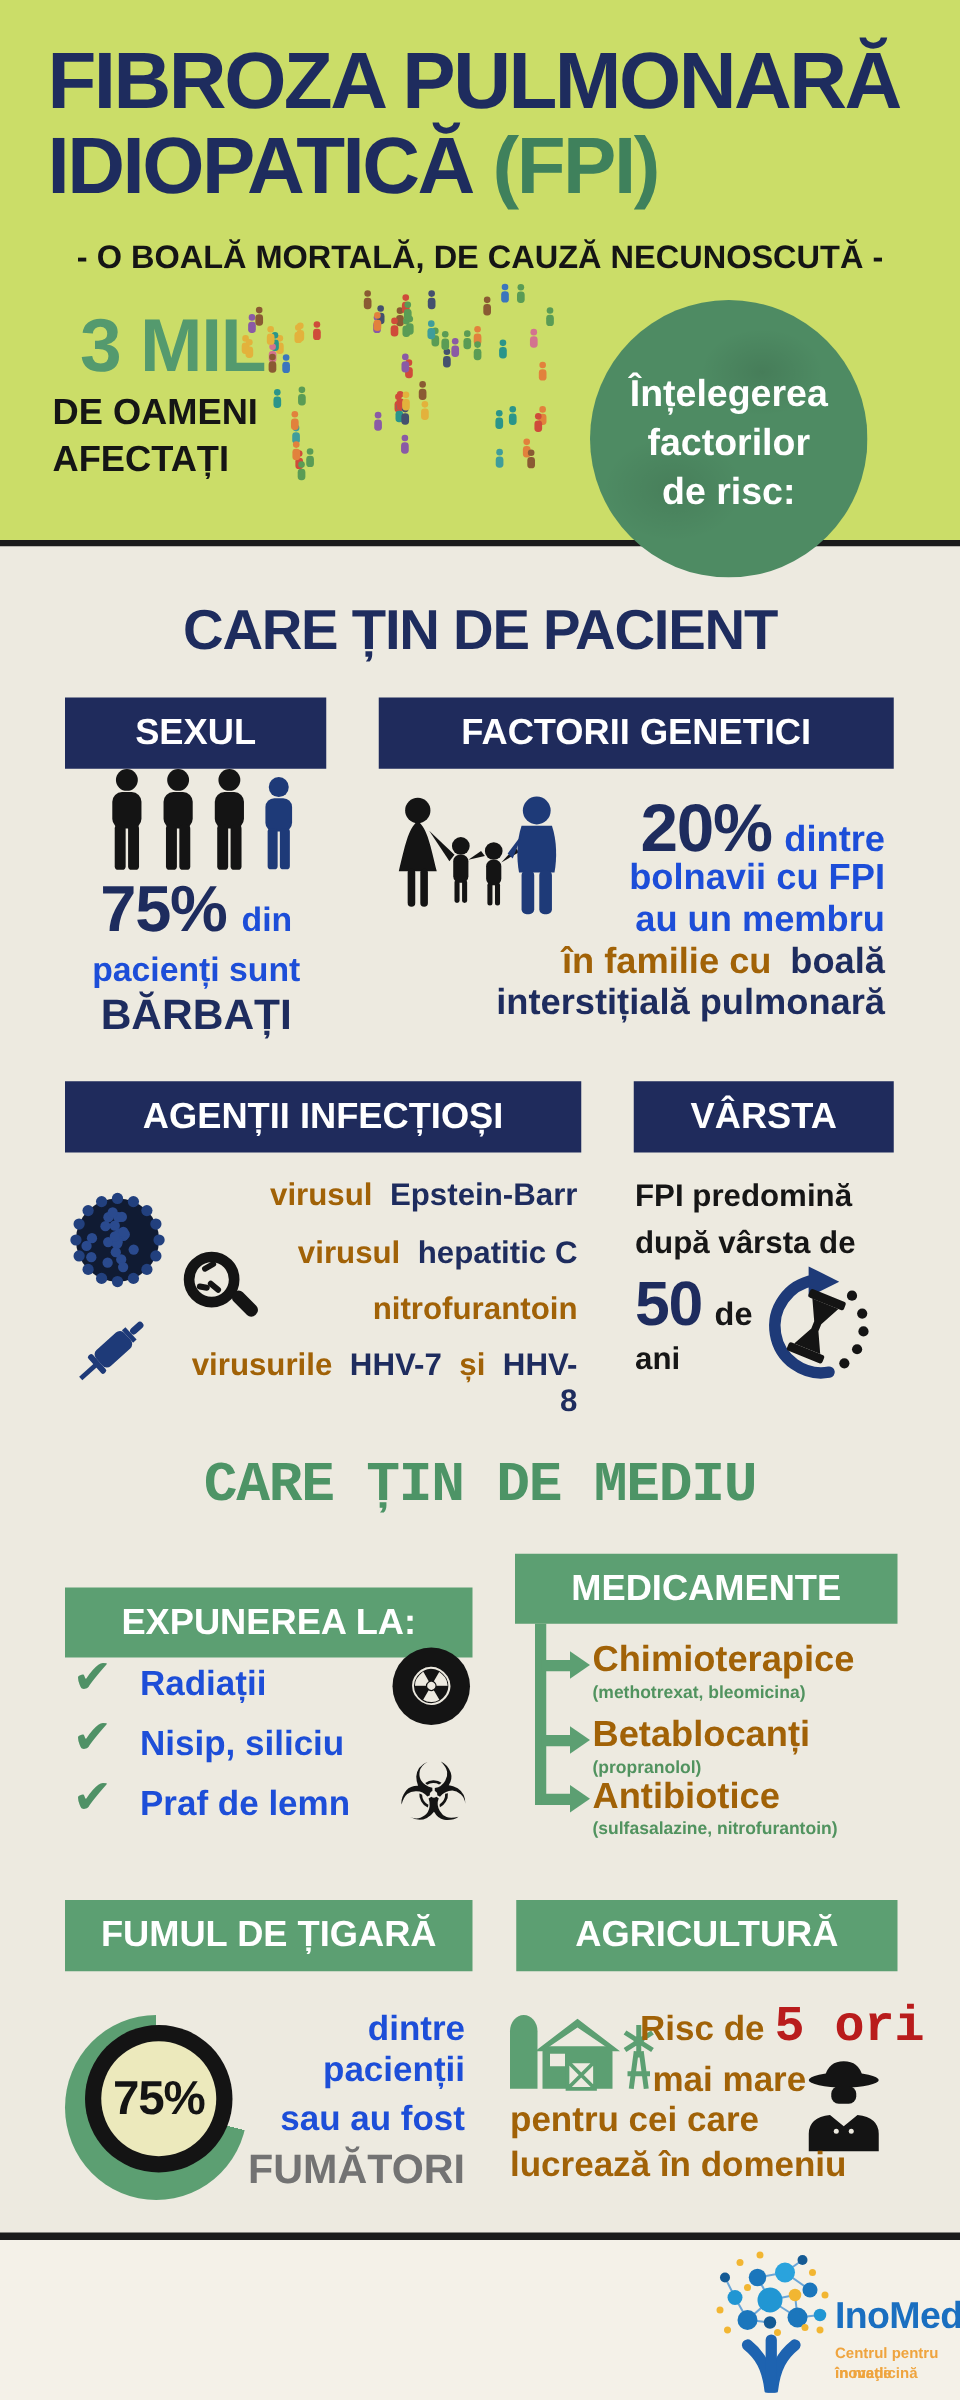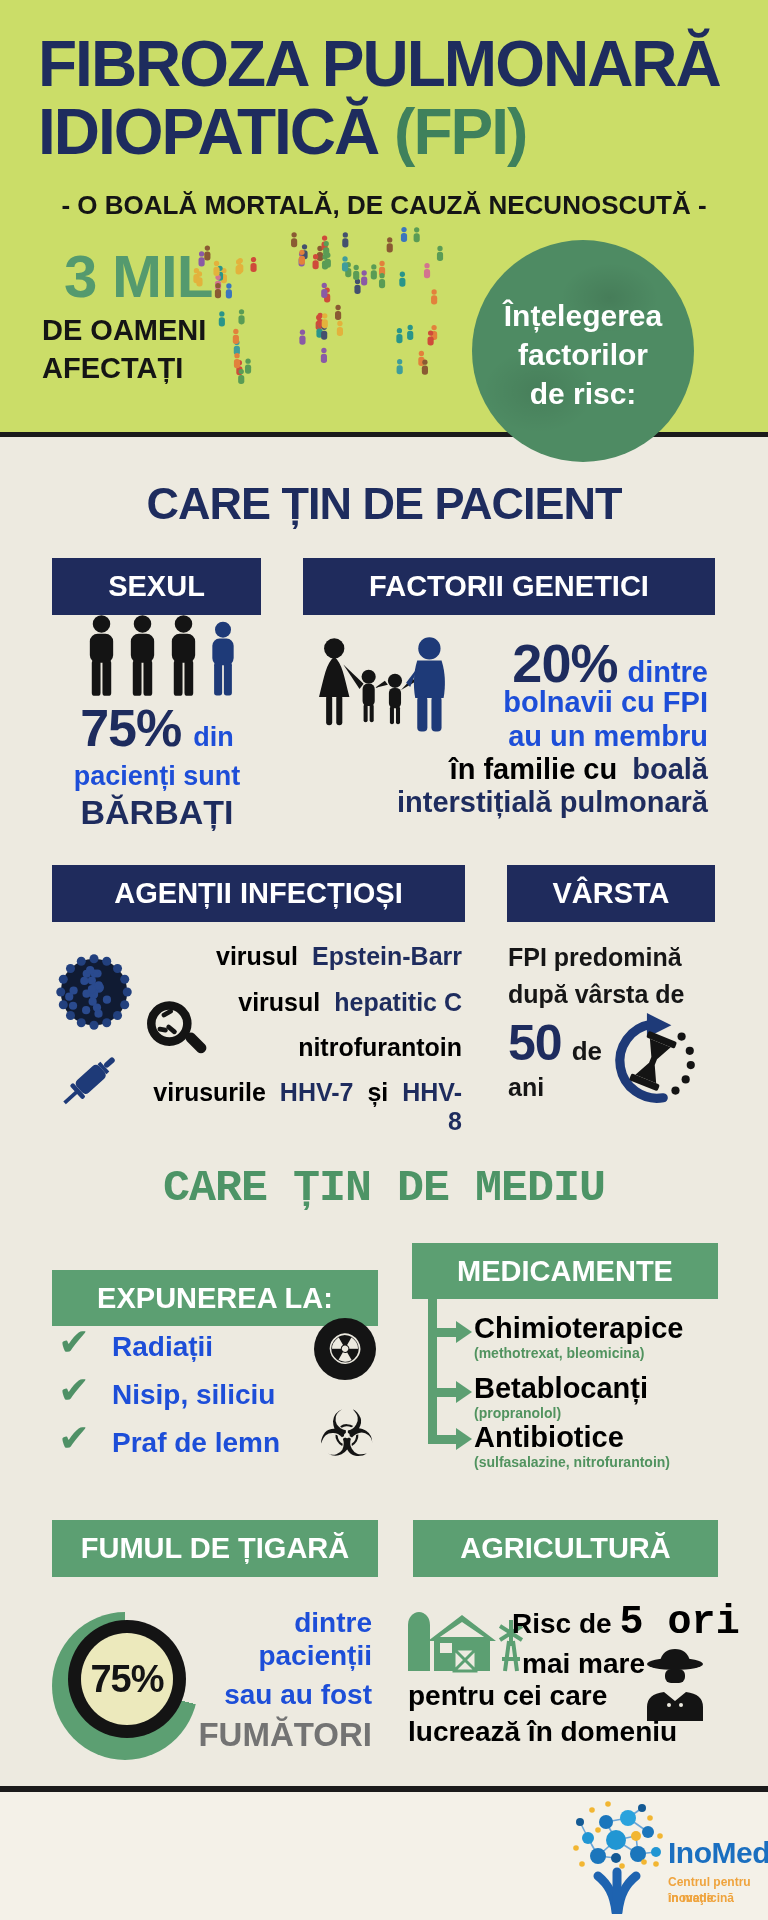--- a/index.html
+++ b/index.html
@@ -1,21 +1,21 @@
 <!DOCTYPE html>
 <html><head>
 <meta charset="utf-8">
 <style>
   html,body{margin:0;padding:0;}
   body{font-family:"Liberation Sans","DejaVu Sans",sans-serif;font-weight:bold;}
   .poster{position:relative;width:768px;height:1920px;background:#edeae0;overflow:hidden;}
   .abs{position:absolute;}
   .navy{color:#1e2c5e;}
   .green{color:#4d9466;font-family:Liberation Mono, monospace;}
-  .blk{color:#000000;}
+  .blk{color:#a16207;}
   .center{text-align:center;}
   .right{text-align:right;}
   
   .hdr{left:0;top:0;width:768px;height:432px;background:#cbdd68;}
   .hline{left:0;top:432px;width:768px;height:5px;background:#1b1b1b;}
   .title1{left:38px;top:30px;width:700px;font-size:64px;line-height:68px;letter-spacing:-2px;color:#1e2c5e;}
   .title2{left:38px;top:98px;width:700px;font-size:64px;line-height:68px;letter-spacing:-2px;color:#1e2c5e;}
   .title2 .fpi{color:#3f815c;}
   .subtitle{left:0;top:190px;width:768px;font-size:26px;color:#151515;text-align:center;}
   .stat3{left:42px;top:242px;font-size:60px;color:#549a6e;letter-spacing:-1px;margin-left:22px;}
@@ -464,21 +464,21 @@
     <rect x="50" y="54" width="22" height="22" fill="#edeae0"></rect>
     <path d="M50 54 l22 22 M72 54 l-22 22 M50 54 h22 v22 h-22 z" stroke="#5c9f72" stroke-width="3" fill="none"></path>
     <g stroke="#5c9f72" stroke-width="4" fill="none">
       <path d="M101 76 L105 46 M113 76 L109 46 M98 64 h18"></path>
       <path d="M107 38 v-13 M107 38 l11 -7 M107 38 l11 7 M107 38 v13 M107 38 l-11 7 M107 38 l-11 -7"></path>
     </g>
     <circle cx="107" cy="38" r="4" fill="#5c9f72"></circle>
   </svg>
   <div class="abs row-base" style="left:512px;top:1600px;gap:8px;">
     <span class="blk" style="font-size:28px;">Risc de</span>
-    <span class="green" style="font-size:40px;color:#000000;">5 ori</span>
+    <span class="green" style="font-size:40px;color:#b91c1c;">5 ori</span>
   </div>
   <div class="abs blk" style="left:522px;top:1648px;font-size:28px;">mai mare</div>
   <svg class="abs" style="left:644px;top:1646px;" width="62" height="76" viewBox="0 0 62 74">
     <g fill="#141414">
       <ellipse cx="31" cy="17" rx="28" ry="6"></ellipse>
       <path d="M16 14 q3 -12 15 -12 q12 0 15 12 z"></path>
       <rect x="21" y="22" width="20" height="14" rx="6"></rect>
       <path d="M3 74 V60 q0 -13 17 -15 l11 9 11 -9 q17 2 17 15 V74 Z"></path>
     </g>
     <circle cx="25" cy="58" r="2" fill="#edeae0"></circle>

